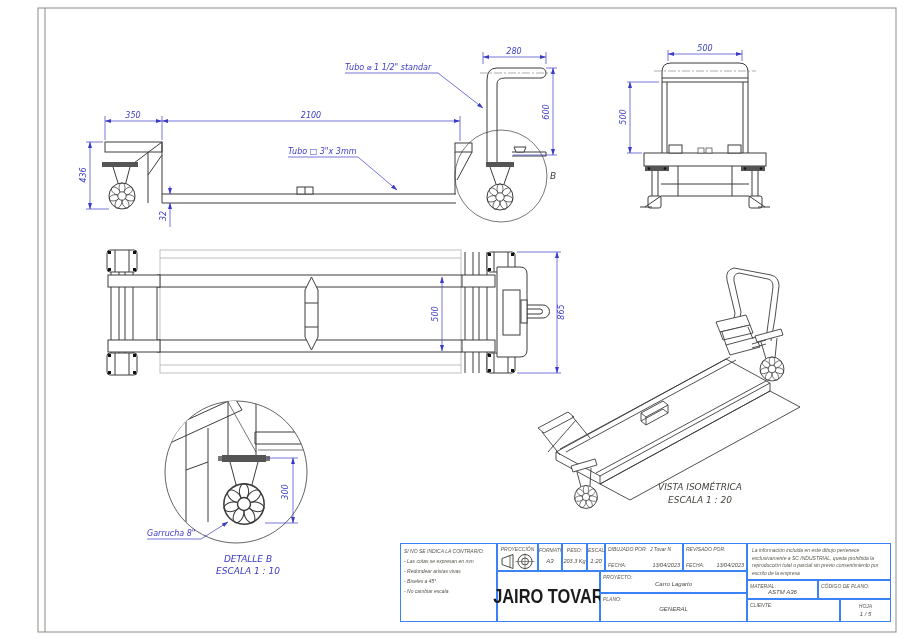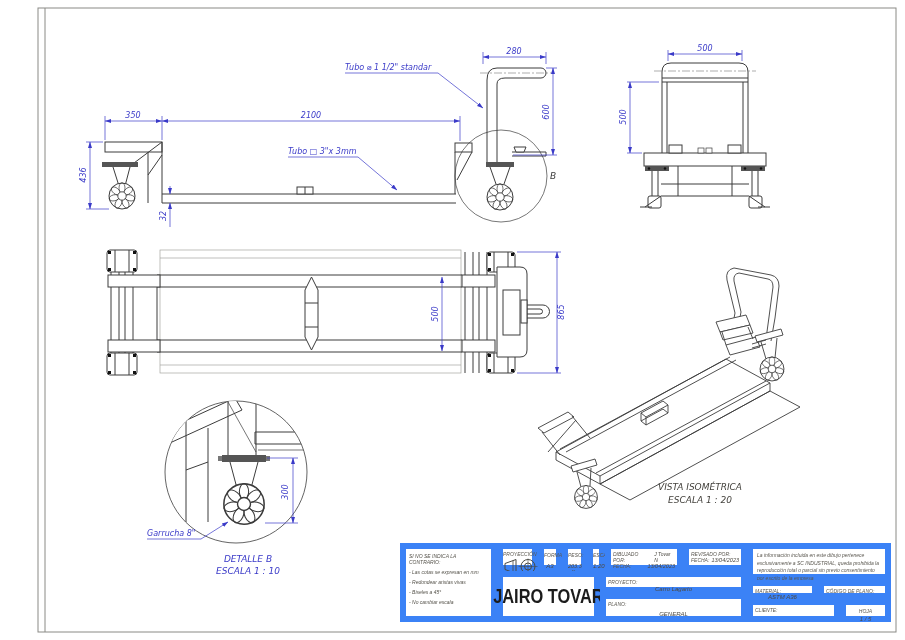--- a/index.html
+++ b/index.html
@@ -5,21 +5,21 @@
   html,body{margin:0;padding:0;background:#fff;}
   body{width:905px;height:640px;position:relative;font-family:"Liberation Sans",sans-serif;overflow:hidden;}
   svg text{font-family:"DejaVu Sans",sans-serif;}
   .dim{font-size:8px;font-style:italic;fill:#3a3ac8;}
   .lbl{font-size:8px;font-style:italic;fill:#3a3ac8;}
   .cap{font-size:9px;font-style:italic;fill:#3a3ac8;}
   .capd{font-size:9px;font-style:italic;fill:#45433e;}
   .refb{font-size:9px;font-style:italic;fill:#3c3c3c;}
   
   #tb{position:absolute;left:400px;top:543px;width:491px;height:79px;box-sizing:border-box;color:#55524a;}
-  .cell{position:absolute;box-sizing:border-box;border:6px solid #3b82f6;background:#fff;}
+  .cell{position:absolute;box-sizing:border-box;border:1px solid #3b82f6;background:#fff;}
   .tb-label{font-size:5px;font-style:italic;color:#5a574f;}
   .tb-value{font-size:6px;font-style:italic;color:#4c4942;}
   .ctr{display:flex;align-items:center;justify-content:center;}
   .notes{padding:4px 3px 0 3px;}
   .notes .hd{font-size:5px;font-style:italic;margin-bottom:3px;}
   .notes .it{font-size:5px;font-style:italic;margin-top:4px;}
   .jairo{font-size:20px;font-weight:bold;color:#1b1b1b;transform:scaleX(0.82);display:inline-block;white-space:nowrap;font-family:"Liberation Sans",sans-serif;}
   .disc{font-size:5px;font-style:italic;line-height:1.5;padding:3px 4px;color:#5a574f;}
   .two-row{display:flex;flex-direction:column;justify-content:space-between;padding:2px 2px;}
 </style>

